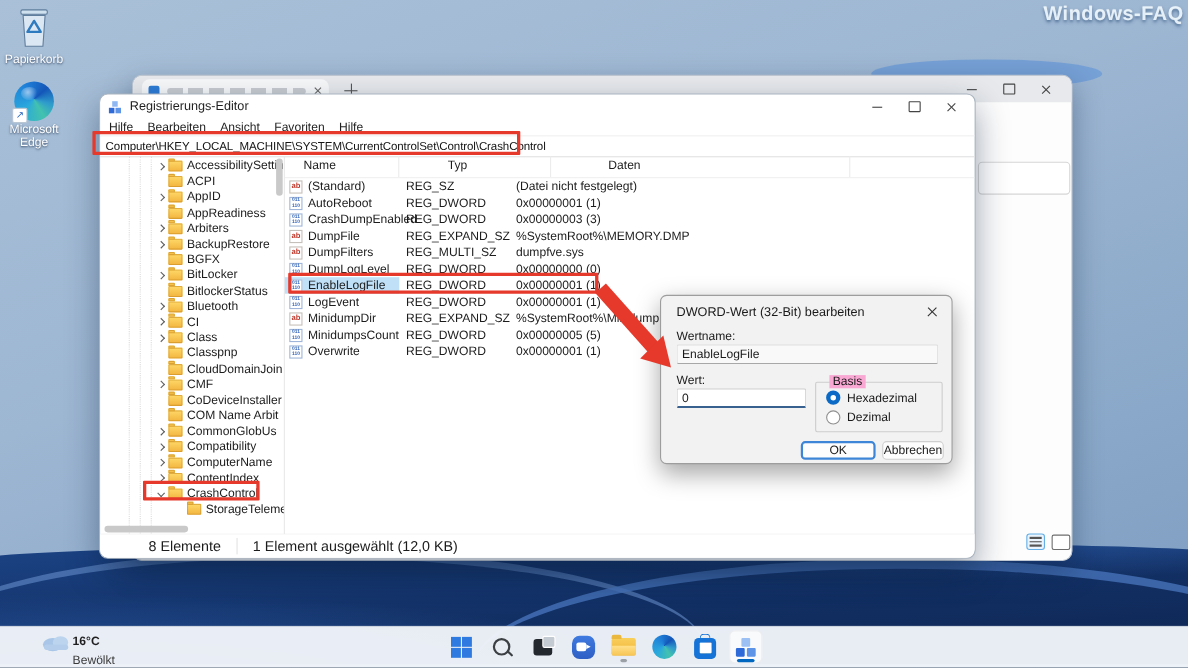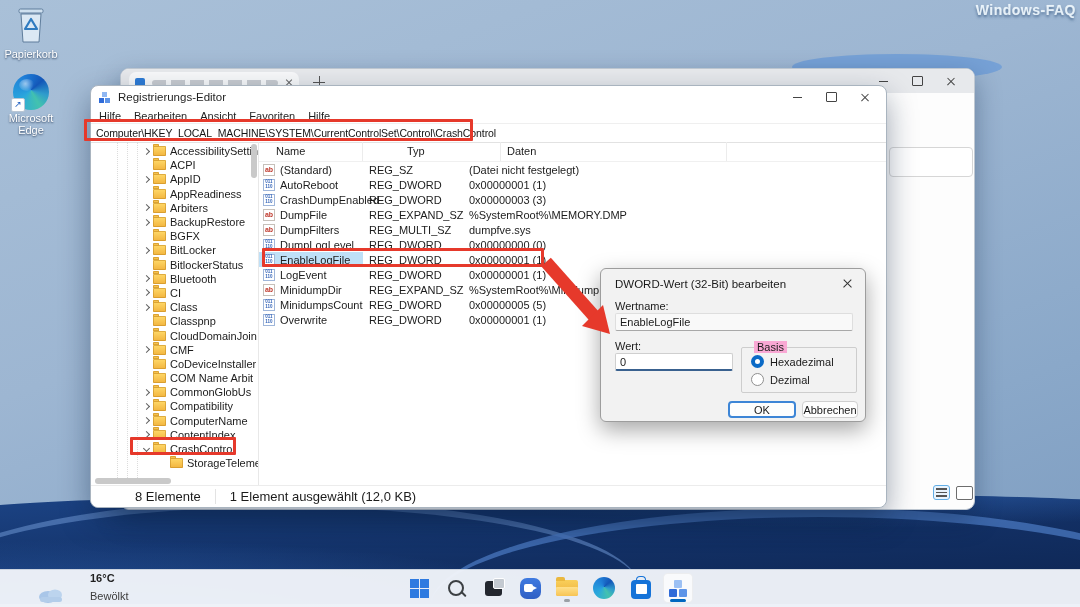--- a/index.html
+++ b/index.html
@@ -13,21 +13,21 @@
     background:
       radial-gradient(90% 170% at 12% 135%, #2f64b4 0%, rgba(47,100,180,0) 55%),
       radial-gradient(110% 190% at 78% -60%, #3a74c9 0%, rgba(58,116,201,0) 48%),
       linear-gradient(176deg,#1c4486 0%,#122f63 55%,#0d2450 100%);
     border-radius:45% 30% 0 0 / 18px 10px 0 0;}
   .bloom-arc1{position:absolute;left:-80px;top:500px;width:720px;height:170px;border-radius:50%;
     border-top:7px solid rgba(110,150,210,.55);z-index:1;}
   .bloom-arc2{position:absolute;left:430px;top:508px;width:780px;height:190px;border-radius:50%;
     border-top:9px solid rgba(70,115,185,.8);z-index:1;}
   
-  .watermark{position:absolute;top:2px;right:4px;z-index:2;font-size:14px;font-weight:bold;
+  .watermark{position:absolute;top:2px;right:4px;z-index:2;font-size:18px;font-weight:bold;
     letter-spacing:.5px;color:rgba(236,245,252,.92);
     text-shadow:0 2px 3px rgba(56,90,132,.85),0 0 1px rgba(255,255,255,.8);}
   
   .desk-ic{position:absolute;width:62px;text-align:center;z-index:2;cursor:default;}
   .desk-ic .lbl{font-size:11px;color:#fff;text-shadow:0 1px 2px rgba(20,40,70,.85);line-height:12px;margin-top:2px;}
   #bin-ic{left:0;top:6px;}
   #edge-ic{left:0;top:74px;}
   .bin-art{width:34px;height:40px;margin:0 auto;position:relative;}
   .edge-ball{width:36px;height:36px;margin:0 auto;border-radius:50%;position:relative;
     background:conic-gradient(from 150deg at 50% 45%,#43c2ae,#2aa7dd 22%,#1f7fd8 50%,#1356b8 72%,#2f9ccc 88%,#43c2ae);}
@@ -95,21 +95,21 @@
   .folder::before{content:"";position:absolute;top:-2.5px;left:0;width:6px;height:3px;border-radius:1px 1px 0 0;
     background:#f6c24d;box-shadow:inset 0 0 0 1px rgba(196,139,32,.55);}
   .vscroll{position:absolute;right:1px;top:2px;width:6px;height:34px;background:#c9c9c9;border-radius:3px;z-index:2;}
   .hscroll{position:absolute;left:4px;bottom:2px;width:76px;height:6px;background:#c9c9c9;border-radius:3px;z-index:2;}
   
   .rlist{flex:1;position:relative;font-size:11px;color:#1c1c1c;}
   .lhead{display:flex;height:19px;align-items:center;border-bottom:1px solid #f0f0f0;}
   .lhead .hc{box-sizing:border-box;border-right:1px solid #ececec;height:19px;line-height:19px;}
   .hc.c-name{width:104px;padding-left:17px;}
   .hc.c-typ{width:100px;padding-left:6px;margin-left:38px;}
-  .hc.c-daten{width:226px;padding-left:6px;}
+  .hc.c-daten{width:226px;padding-left:6px;margin-left:46px;}
   .lrow{display:flex;align-items:center;height:15px;white-space:nowrap;position:relative;}
   .lrow .cell-name{width:104px;display:flex;align-items:center;box-sizing:border-box;height:15px;}
   .lrow.selected .cell-name{background:#bfe0f7;}
   .lrow .cell-typ{width:100px;padding-left:6px;box-sizing:border-box;}
   .lrow .cell-daten{padding-left:6px;}
   .ic{width:12px;height:12px;flex:0 0 12px;margin:0 5px 0 4px;border:1px solid #c6c0ba;background:#fff;
     box-sizing:border-box;display:flex;flex-direction:column;align-items:center;justify-content:center;font-weight:bold;}
   .ic-ab{color:#c03b2e;font-size:7px;line-height:7px;}
   .ic-ab::after{content:"ab";}
   .ic-dw{border-color:#9fb6da;color:#3464b8;font-size:4.5px;line-height:4.5px;letter-spacing:0;}
@@ -145,21 +145,21 @@
   .radio-row.r1{top:7px;} .radio-row.r2{top:25px;}
   .radio{width:13px;height:13px;border-radius:50%;border:1px solid #8f8f8f;background:#fff;margin-right:6px;box-sizing:border-box;flex:0 0 13px;}
   .radio.on{border:4px solid #0b6ac6;}
   .dlg-btn{position:absolute;top:132px;height:17px;background:#fdfdfd;border-radius:4px;font-size:11px;
     display:flex;align-items:center;justify-content:center;box-sizing:border-box;font-family:inherit;color:#1a1a1a;}
   #btn-ok{left:127px;width:68px;border:2px solid #3d85d6;}
   #btn-cancel{left:201px;width:56px;border:1px solid #cfcfcf;}
   
   #taskbar{position:absolute;left:0;bottom:0;width:1080px;height:37px;z-index:9;
     background:rgba(241,245,250,.96);border-top:1px solid rgba(120,140,160,.25);}
-  .weather{position:absolute;left:36px;top:3px;display:flex;align-items:flex-end;gap:24px;height:31px;}
+  .weather{position:absolute;left:36px;top:3px;display:flex;align-items:flex-start;gap:0;height:31px;}
   .wtxt .t1{font-size:11px;color:#1f1f1f;font-weight:bold;line-height:13px;}
   .wtxt .t2{font-size:11px;color:#3c3c3c;line-height:12px;}
   .tb-center{position:absolute;left:404px;top:3px;display:flex;gap:7px;}
   .tbtn{width:30px;height:30px;border-radius:5px;display:flex;align-items:center;justify-content:center;position:relative;}
   .tbtn.active{background:rgba(255,255,255,.72);box-shadow:inset 0 0 0 1px rgba(0,0,0,.05);}
   .tbtn.active::after{content:"";position:absolute;bottom:1px;left:7px;width:16px;height:3px;border-radius:2px;background:#0067c0;}
   .tbtn.open::after{content:"";position:absolute;bottom:1px;left:12px;width:6px;height:3px;border-radius:2px;background:#9aa0a6;}
   .i-win{width:19px;height:19px;display:grid;grid-template-columns:9px 9px;grid-template-rows:9px 9px;gap:1px;}
   .i-win i{background:#2e7ae0;}
   .i-search{width:12px;height:12px;border:2px solid #3c4043;border-radius:50%;position:relative;}

